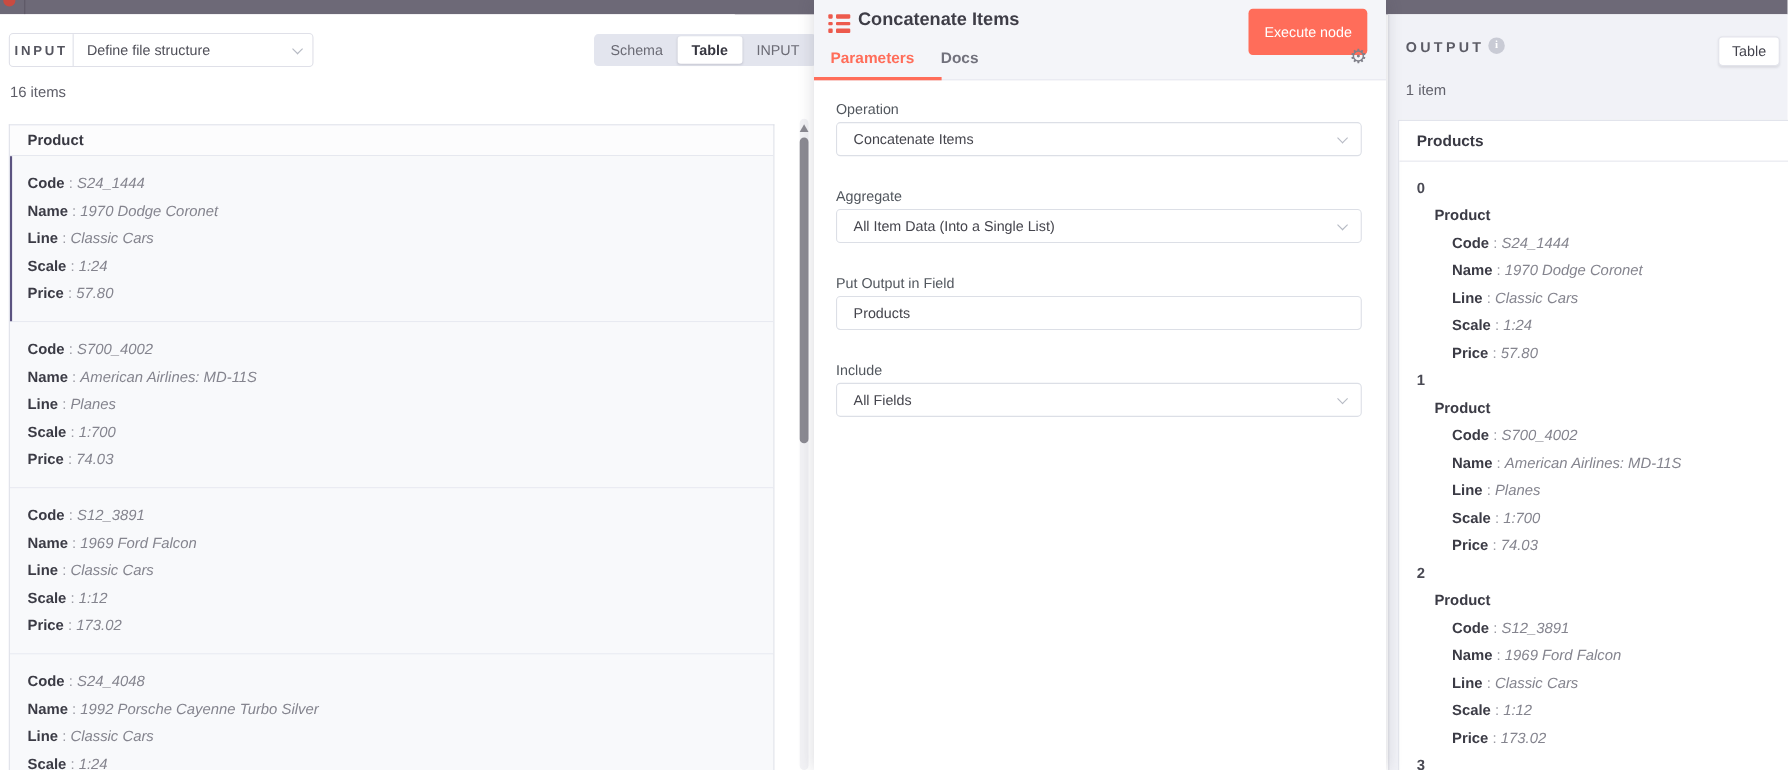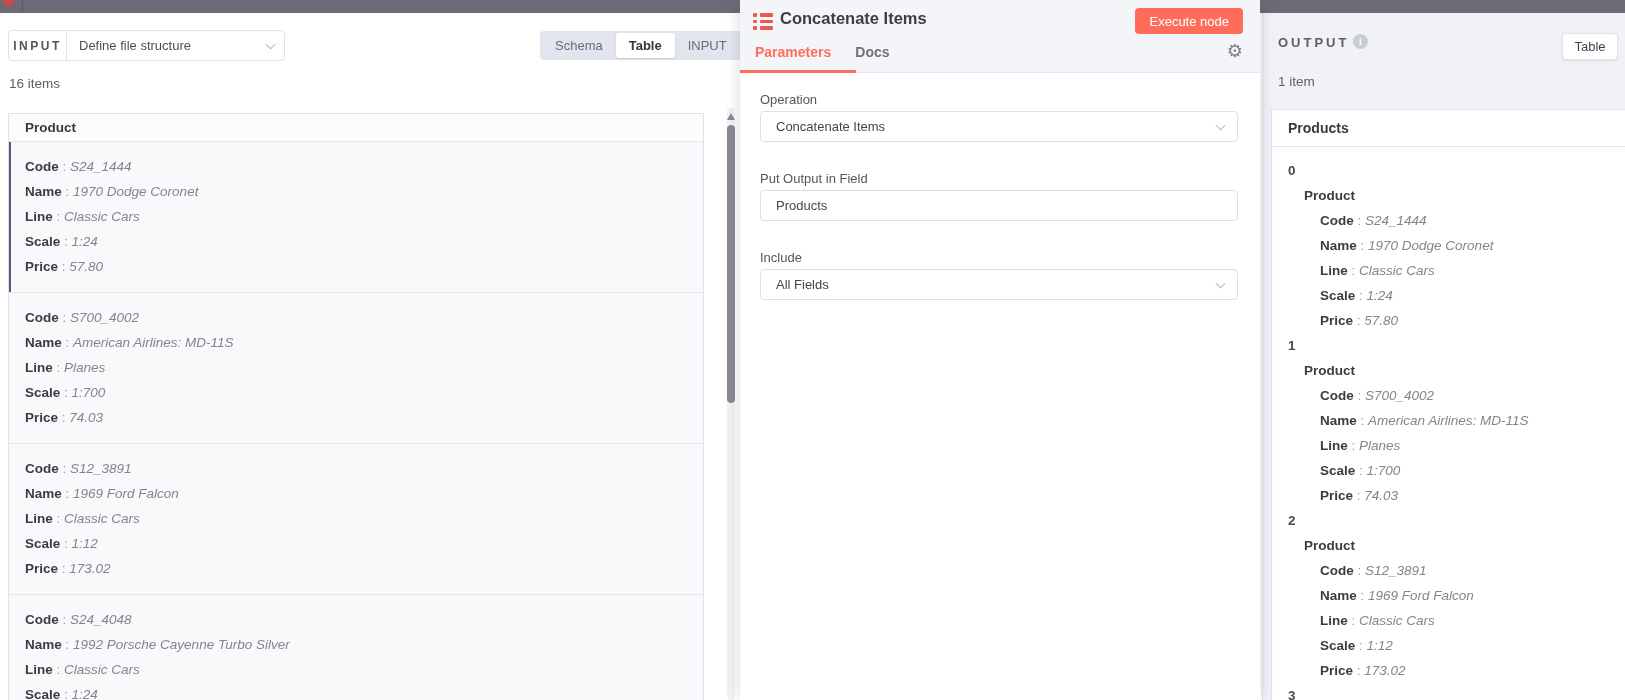--- a/index.html
+++ b/index.html
@@ -51,21 +51,21 @@
   
   #node-panel { position:absolute; left:740px; top:0; width:520px; height:700px; background:#fff;
                 z-index:3; box-shadow:0 0 14px rgba(60,58,80,.20); }
   #node-header { position:absolute; left:0; top:0; right:0; height:73px; background:#f4f5f9;
                  border-bottom:1px solid #e8e9f0; }
   .licon { position:absolute; left:13px; top:13px; display:flex; flex-direction:column; gap:3px; }
   .licon .r { display:flex; gap:3px; align-items:center; }
   .licon .d { width:3.5px; height:3.5px; background:#ed5a4d; border-radius:1px; }
   .licon .b { width:13px; height:3.5px; background:#ed5a4d; border-radius:1px; }
   #node-title { position:absolute; left:40px; top:9px; font-size:16.5px; font-weight:bold; color:#3e3d47; }
-  #execute-btn { position:absolute; right:17px; top:8px; height:26px; padding:0 14px; background:#ff6d5a;
+  #execute-btn { position:absolute; right:17px; top:8px; height:42px; padding:0 14px; background:#ff6d5a;
                  border:none; border-radius:4px; color:#fff; font-size:13px; font-family:inherit; cursor:pointer; }
   #gear { position:absolute; right:17px; top:42px; font-size:18px; color:#80808a; cursor:pointer; line-height:1; }
   #tabs { position:absolute; left:15px; bottom:0; display:flex; gap:24px; }
   .tab { position:relative; font-size:14px; font-weight:bold; color:#71717c; padding-bottom:12px; cursor:pointer; }
   .tab.active { color:#ff6d5a; }
   .tab.active::after { content:''; position:absolute; left:-15px; right:-25px; bottom:-1px; height:3px; background:#ff6d5a; }
 
   #param-fields { position:absolute; left:20px; top:92px; width:478px; }
   .fgroup { margin-bottom:29px; }
   .flabel { font-size:13px; color:#52575e; margin-bottom:4px; }
@@ -176,20 +176,24 @@
     <div id="gear">⚙</div>
     <div id="tabs">
         <span class="tab active">Parameters</span>
         <span class="tab">Docs</span>
       </div>
   </div>
   <div id="param-fields">
       <div class="fgroup">
         <div class="flabel">Operation</div>
         <div class="fbox"><span>Concatenate Items</span><span class="chev"></span></div>
+      </div>
+      <div class="fgroup">
+        <div class="flabel">Aggregate</div>
+        <div class="fbox"><span>All Item Data (Into a Single List)</span><span class="chev"></span></div>
       </div>
       <div class="fgroup">
         <div class="flabel">Put Output in Field</div>
         <div class="fbox"><span>Products</span></div>
       </div>
       <div class="fgroup">
         <div class="flabel">Include</div>
         <div class="fbox"><span>All Fields</span><span class="chev"></span></div>
       </div>
     </div>

